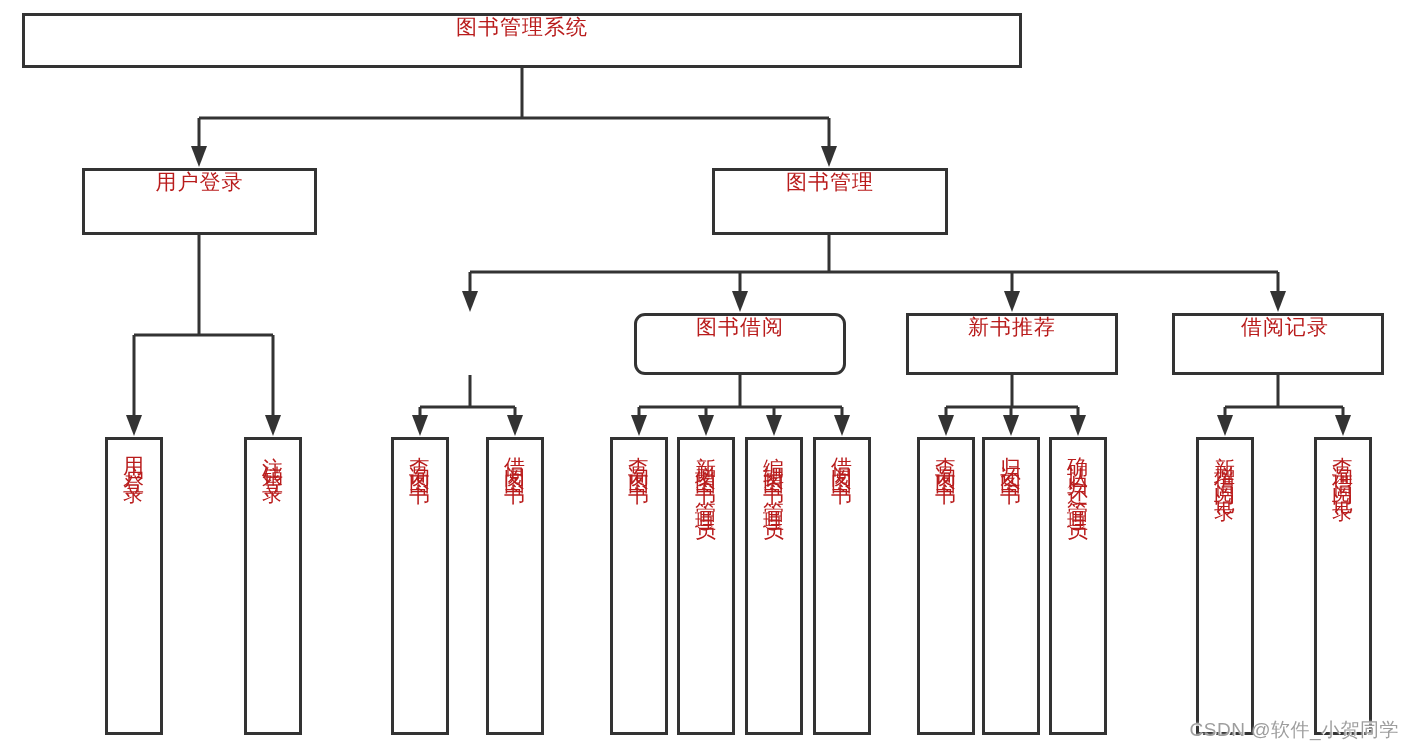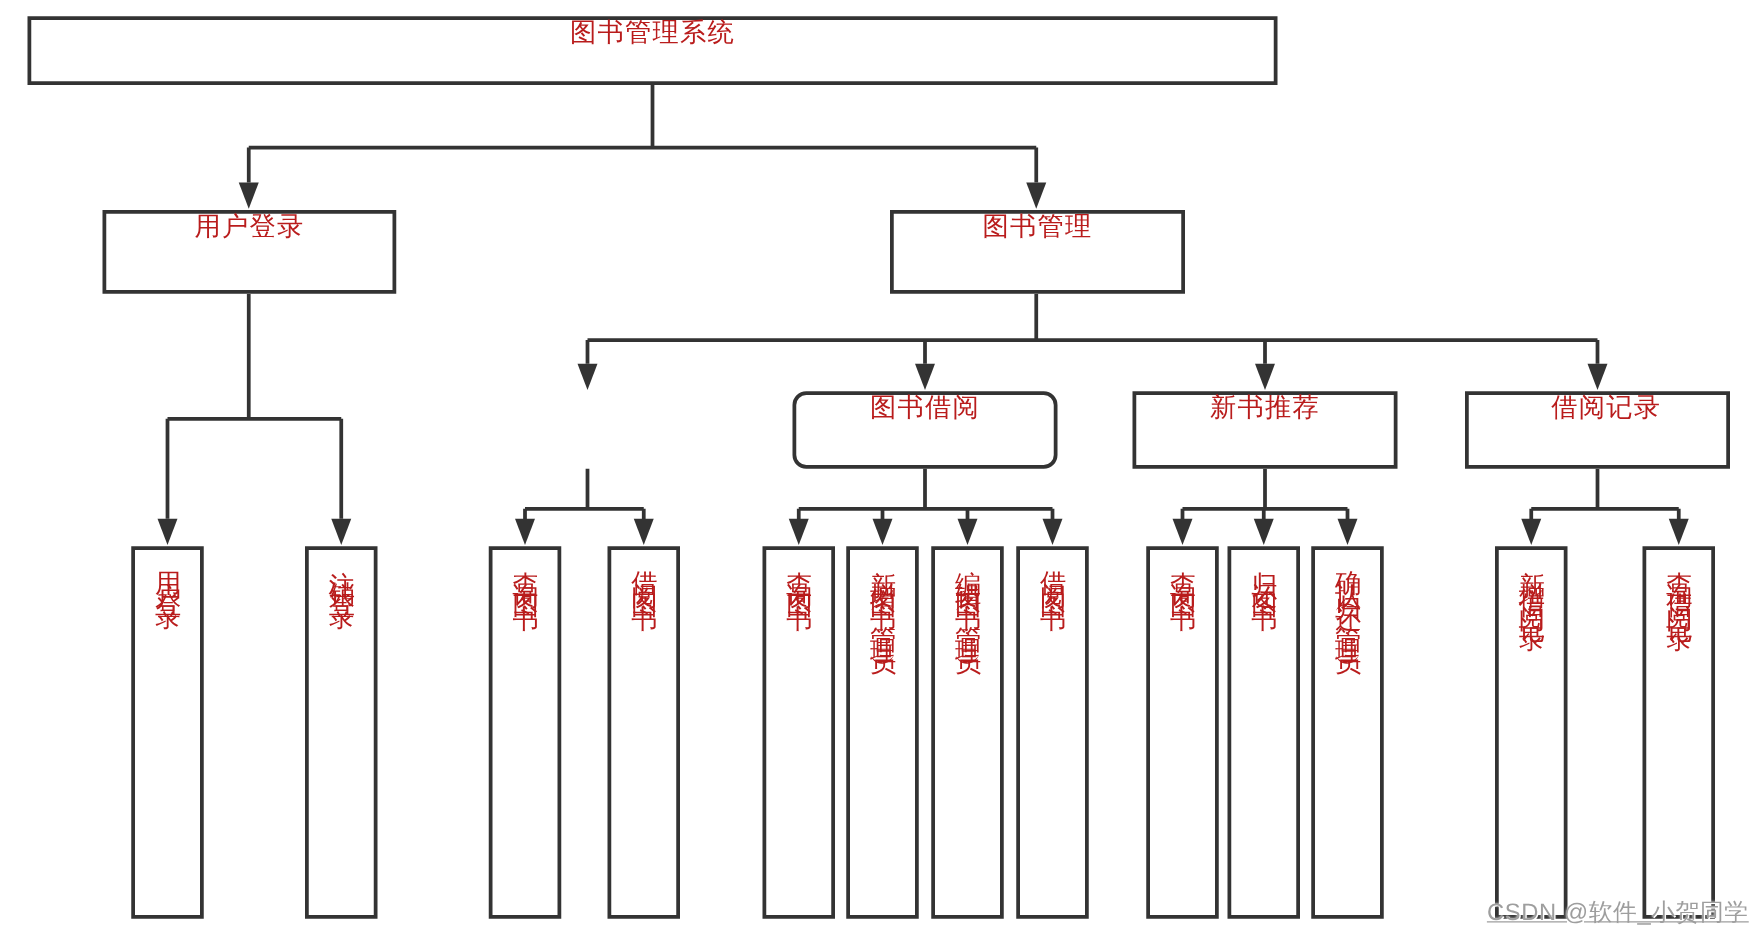--- a/index.html
+++ b/index.html
@@ -44,21 +44,20 @@
   #watermark {
     position: absolute;
     right: 6px;
     bottom: 4px;
     font-size: 19px;
     letter-spacing: 0.5px;
     color: #9e9e9e;
     text-shadow: 0 0 2px #ffffff, 1px 1px 0 #ffffff;
     z-index: 3;
     white-space: nowrap;
-    text-decoration: underline;
   }
 </style>
 </head>
 <body>
 
 <div id="stage">
 
   <svg id="wires" viewBox="0 0 1405 747" xmlns="http://www.w3.org/2000/svg" aria-hidden="true">
     <path d="M522 68 V118 M199 118 H829 M199 118 V146 M829 118 V146
              M199 235 V335 M134 335 H273 M134 335 V415 M273 335 V415

